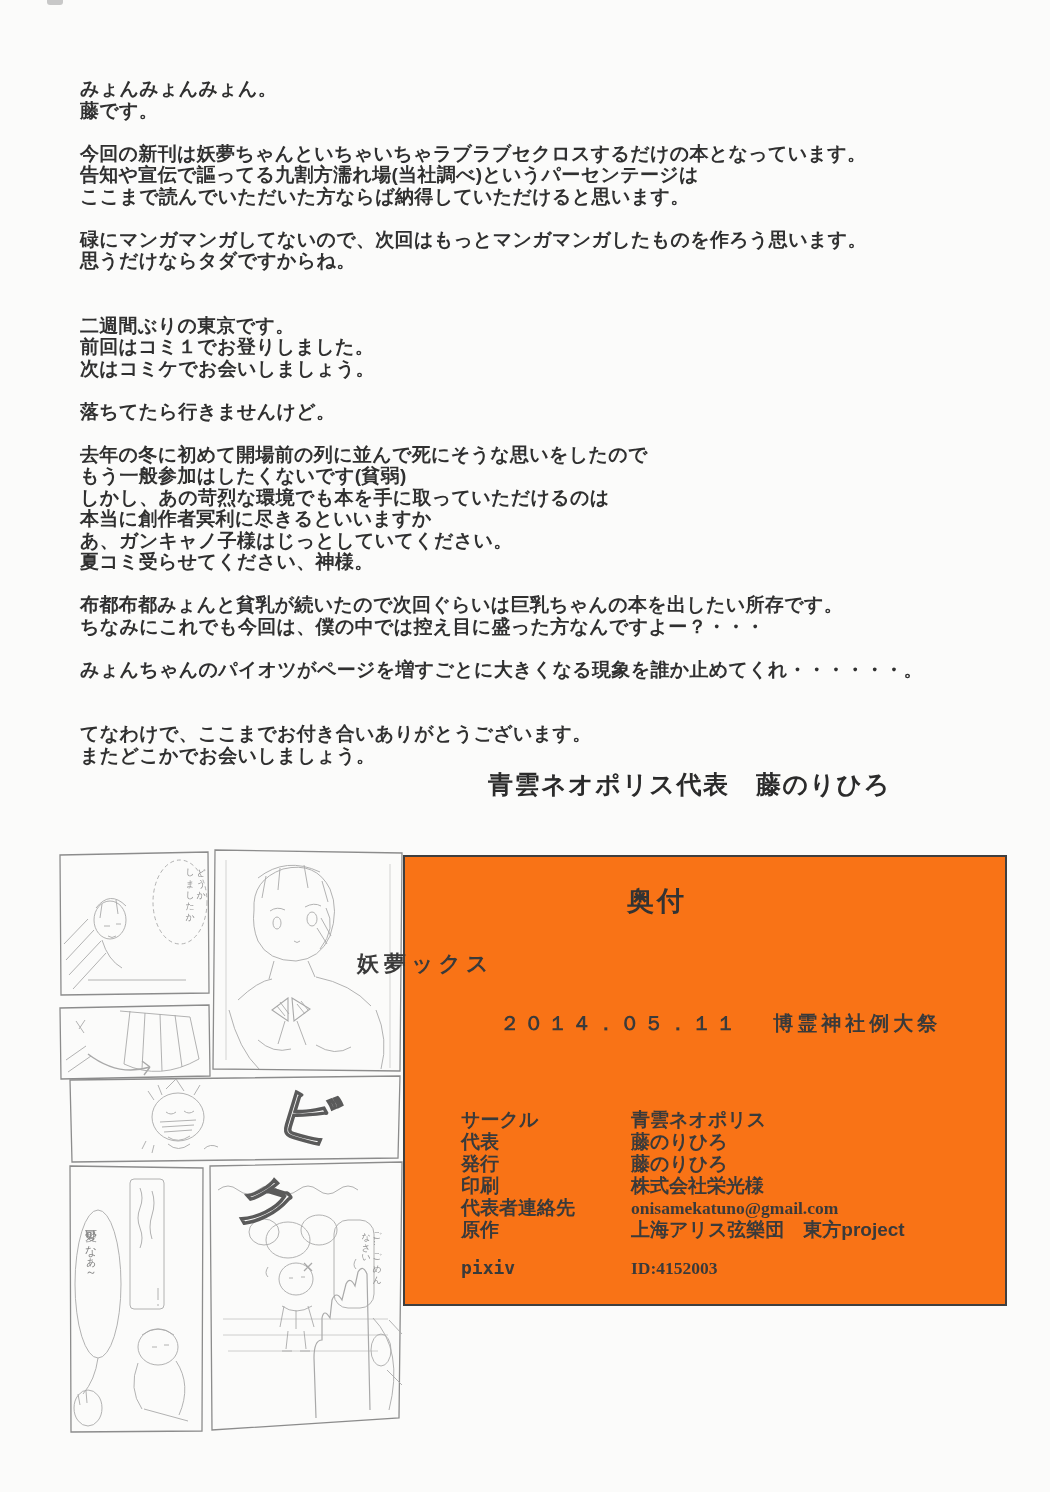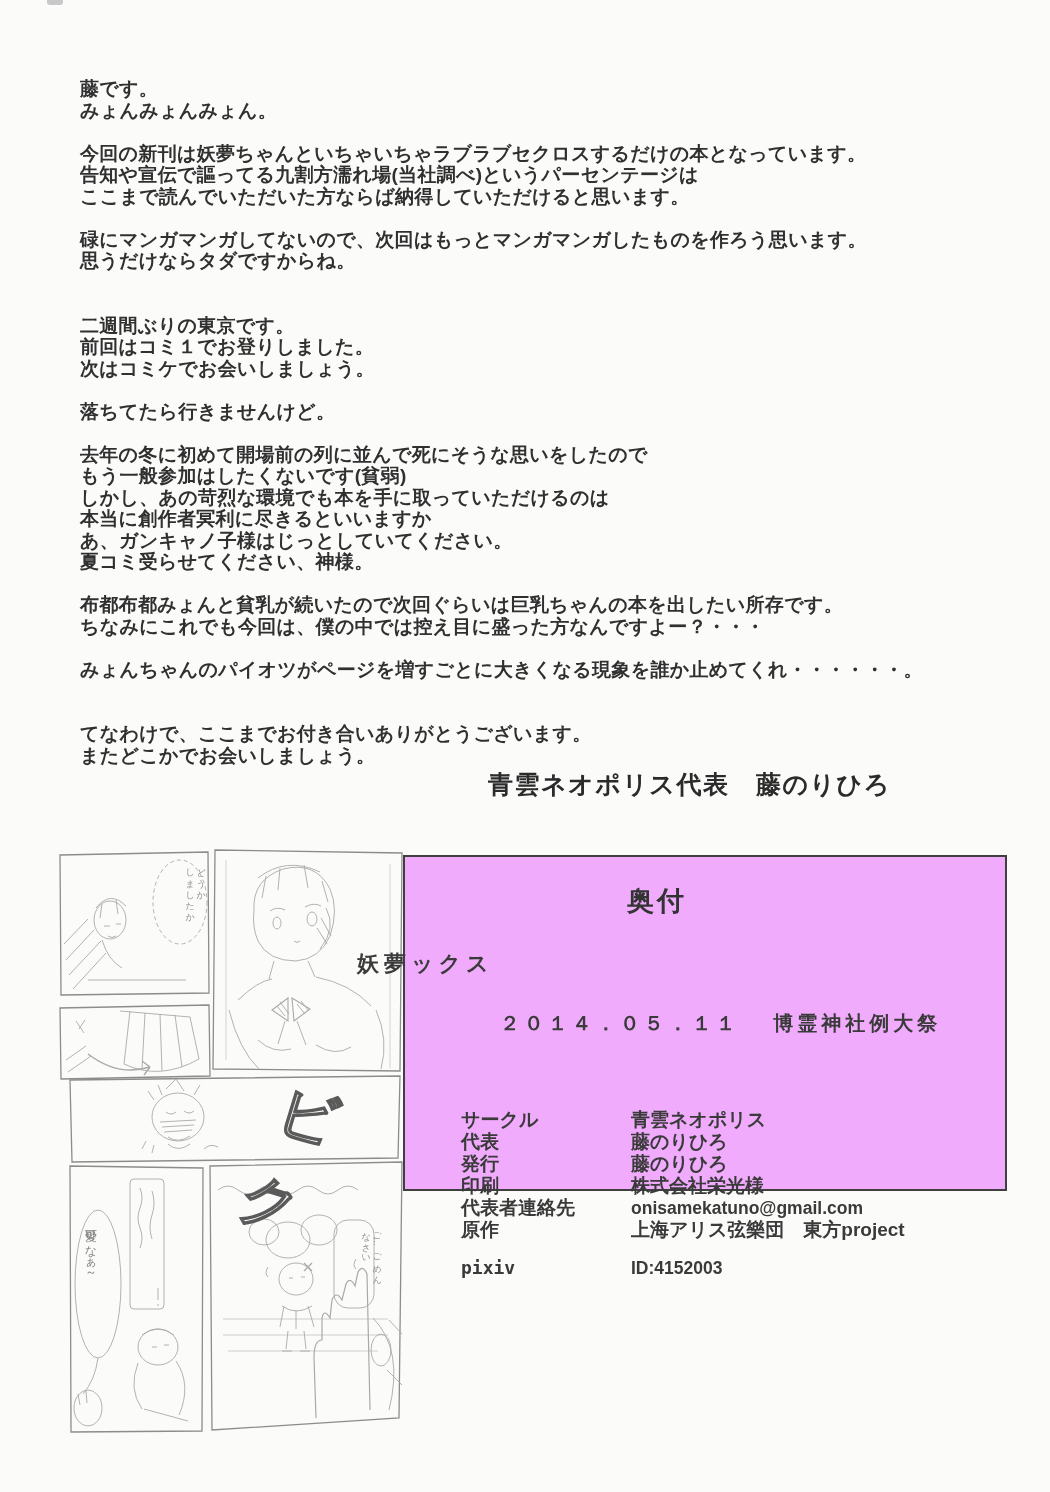--- a/index.html
+++ b/index.html
@@ -17,55 +17,55 @@
     letter-spacing:0.3px;color:#303030;white-space:pre;
   }
   
   .signature{
     position:absolute;left:488px;top:768px;
     font-family:Liberation Sans, sans-serif;
     font-size:25px;font-weight:700;letter-spacing:1.5px;color:#2b2b2b;white-space:pre;
   }
   
   .colophon{
-    position:absolute;left:403px;top:855px;width:604px;height:336px;
-    border:2.5px solid #3f3f3f;background:#f0abfc;box-sizing:border-box;
+    position:absolute;left:403px;top:855px;width:604px;height:451px;
+    border:2.5px solid #3f3f3f;background:#f97316;box-sizing:border-box;
   }
   .c-title{margin-top:26px;text-align:center;font-size:27px;font-weight:800;
     letter-spacing:3px;color:#333;transform:translateX(-48px);}
   .c-book{margin-top:30px;font-size:22px;font-weight:600;
     letter-spacing:5px;color:#3a3a3a;transform:translateX(-48px);}
   .c-date{margin-top:31px;text-align:center;font-size:20px;font-weight:600;
     letter-spacing:4px;color:#3a3a3a;margin-left:31px;}
   .c-rows{margin:72px 0 0 56px;}
   .c-row{display:flex;height:22px;line-height:22px;font-size:19px;font-weight:600;color:#3a3a3a;}
   .c-row .lbl{width:170px;flex:none;}
   .c-row .val{flex:1;white-space:nowrap;}
-  .c-row.mono .val{font-family:Liberation Sans, sans-serif;font-size:17.5px;font-weight:700;}
+  .c-row.mono .val{font-family:Liberation Serif, serif;font-size:17.5px;font-weight:700;}
   .c-pixiv{margin-top:16px;align-items:flex-end;}
   
   .comic{position:absolute;left:58px;top:848px;width:345px;height:585px;}
   .comic svg{position:absolute;left:0;top:0;}
   .vtext{
     position:absolute;writing-mode:vertical-rl;color:#8f8f8f;
     font-size:9px;line-height:11px;letter-spacing:1px;white-space:pre;
   }
   .vtext span{display:block;}
   .bubble-p1{left:104px;top:14px;height:96px;}
   .bubble-p5{left:26px;top:372px;height:140px;font-size:12px;line-height:14px;color:#858585;}
   .bubble-p6{left:280px;top:378px;height:84px;}
 </style>
 </head>
 <body>
 
 <div class="scan-mark"></div>
 
 <div class="afterword">
+  <div class="line">みょんみょんみょん。</div>
   <div class="line">藤です。</div>
-  <div class="line">みょんみょんみょん。</div>
   <div class="line"></div>
   <div class="line">今回の新刊は妖夢ちゃんといちゃいちゃラブラブセクロスするだけの本となっています。</div>
   <div class="line">告知や宣伝で謳ってる九割方濡れ場(当社調べ)というパーセンテージは</div>
   <div class="line">ここまで読んでいただいた方ならば納得していただけると思います。</div>
   <div class="line"></div>
   <div class="line">碌にマンガマンガしてないので、次回はもっとマンガマンガしたものを作ろう思います。</div>
   <div class="line">思うだけならタダですからね。</div>
   <div class="line"></div>
   <div class="line"></div>
   <div class="line">二週間ぶりの東京です。</div>

